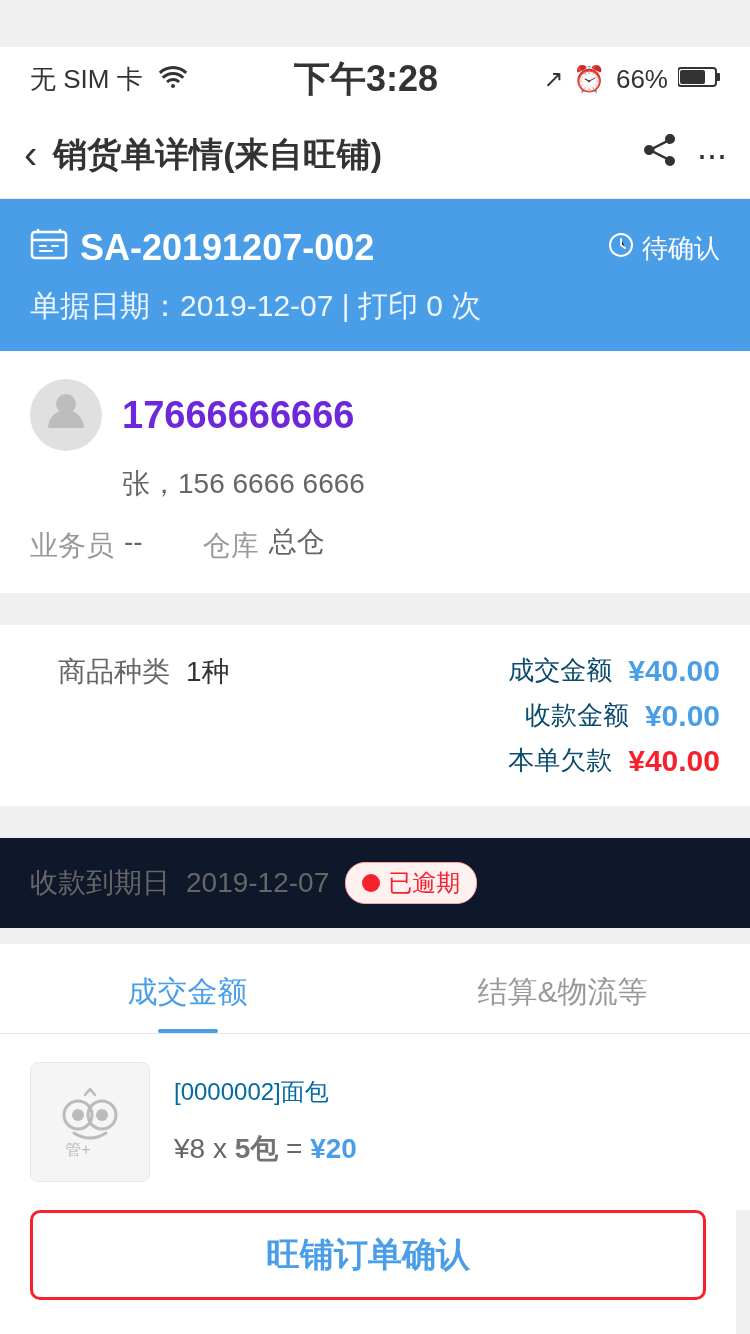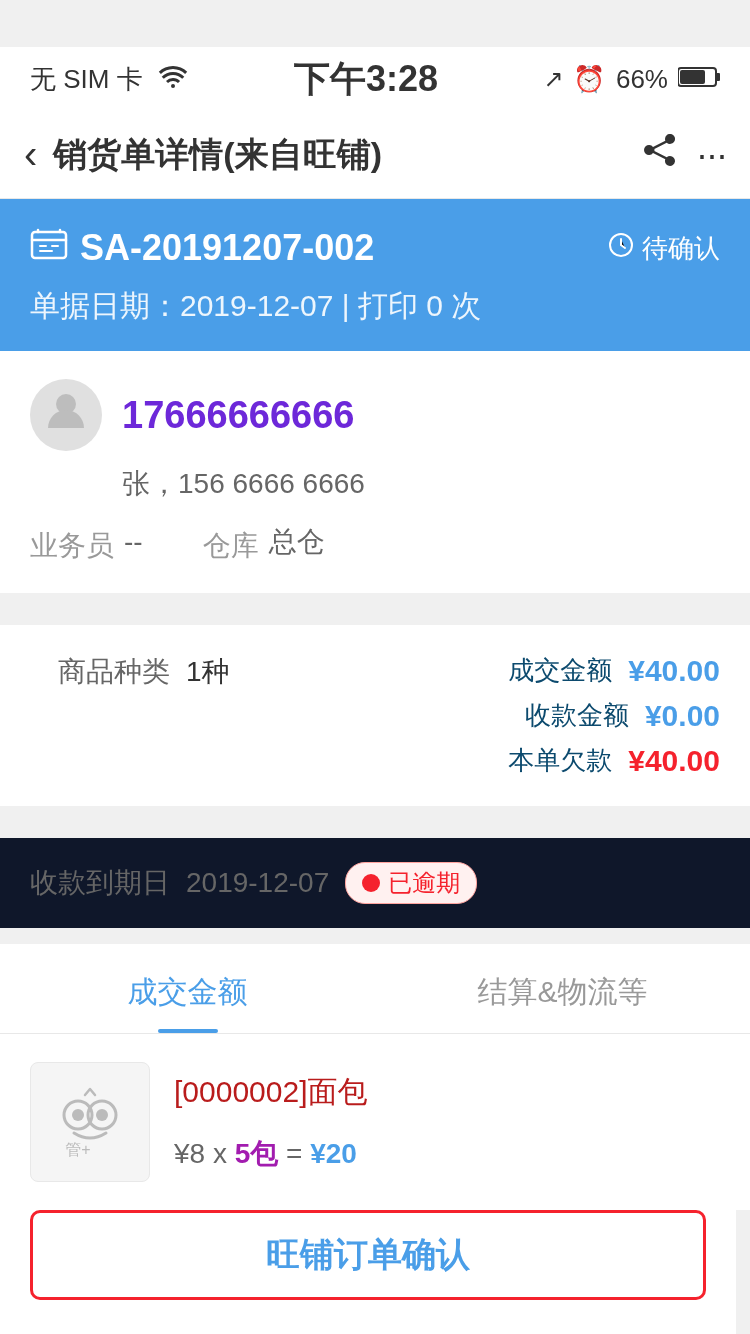--- a/index.html
+++ b/index.html
@@ -258,22 +258,22 @@
       background: #f5f5f5;
       border-radius: 8px;
       display: flex;
       align-items: center;
       justify-content: center;
       flex-shrink: 0;
       border: 1px solid #e8e8e8;
     }
     .product-info { flex: 1; }
     .product-name {
-      font-size: 30px;
-      color: #b91c1c;
+      font-size: 24px;
+      color: #0369a1;
       font-weight: 500;
       margin-bottom: 22px;
     }
     .product-calc {
       font-size: 28px;
       color: #666;
     }
 
     
     .gray-area {
@@ -460,21 +460,21 @@
           <circle cx="52" cy="28" r="14" fill="none" stroke="#bbb" stroke-width="3"></circle>
           <circle cx="28" cy="28" r="6" fill="#bbb"></circle>
           <circle cx="52" cy="28" r="6" fill="#bbb"></circle>
           <path d="M24 46 Q40 56 56 46" fill="none" stroke="#bbb" stroke-width="3" stroke-linecap="round"></path>
           <path d="M35 8 L40 2 L45 8" fill="none" stroke="#bbb" stroke-width="2.5" stroke-linecap="round" stroke-linejoin="round"></path>
           <text x="28" y="68" text-anchor="middle" font-size="16" fill="#bbb" font-family="sans-serif">管+</text>
         </svg>
       </div>
       <div class="product-info">
         <div class="product-name">[0000002]面包</div>
-        <div class="product-calc">¥8 x <span style="color:#a21caf;font-weight:600;">5包</span> = <span style="color:#4A9EE8;font-weight:700;">¥20</span></div>
+        <div class="product-calc">¥8 x <span style="color:#737373;font-weight:600;">5包</span> = <span style="color:#4A9EE8;font-weight:700;">¥20</span></div>
       </div>
     </div>
   </div>
 </div>
 
 <div class="gray-area"></div>
 
 <div class="bottom-area">
   <button class="confirm-btn">旺铺订单确认</button>
 </div>

